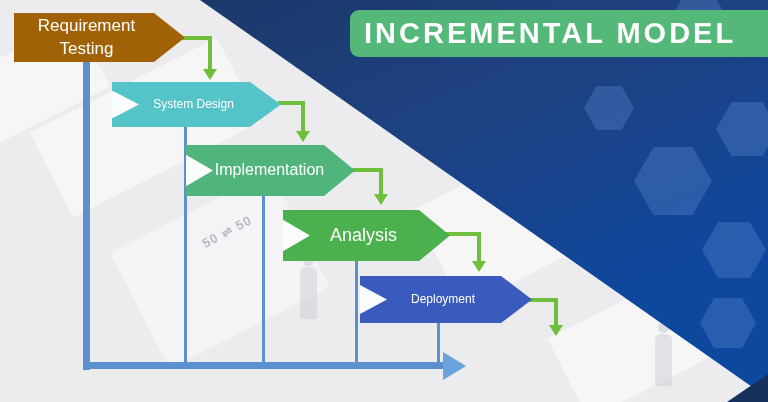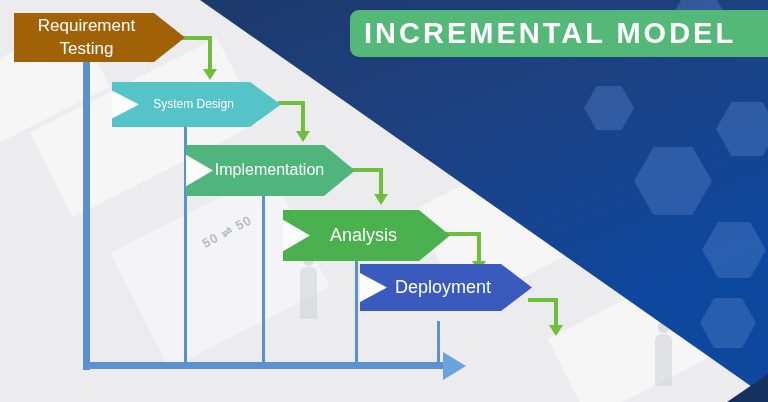--- a/index.html
+++ b/index.html
@@ -46,21 +46,21 @@
   .banner{position:absolute;display:flex;align-items:center;justify-content:center;
           color:#fff;}
   .banner .lbl{text-align:center;line-height:1.3;}
   .tip{clip-path:polygon(0 0,calc(100% - 31px) 0,100% 50%,calc(100% - 31px) 100%,0 100%);}
   .notch{position:absolute;left:0;top:19%;height:62%;width:27px;background:#fbfcfc;
          clip-path:polygon(0 0,100% 50%,0 100%);}
   .step1{left:14px;top:13px;width:171px;height:49px;font-size:17px;padding-right:26px;box-sizing:border-box;}
   .step2{left:112px;top:82px;width:169px;height:45px;font-size:12px;padding-left:20px;padding-right:26px;box-sizing:border-box;}
   .step3{left:186px;top:145px;width:169px;height:51px;font-size:16px;padding-left:24px;padding-right:26px;box-sizing:border-box;}
   .step4{left:283px;top:210px;width:167px;height:51px;font-size:18px;padding-left:20px;padding-right:26px;box-sizing:border-box;}
-  .step5{left:360px;top:264px;width:172px;height:47px;font-size:18px;padding-left:20px;padding-right:26px;box-sizing:border-box;}
+  .step5{left:360px;top:276px;width:172px;height:47px;font-size:12px;padding-left:20px;padding-right:26px;box-sizing:border-box;}
   .step6{left:452px;top:340px;width:171px;height:54px;font-size:16px;padding-left:20px;padding-right:26px;box-sizing:border-box;}
 
   
   .gseg{position:absolute;background:#6fbe3c;}
   .ghead{position:absolute;width:0;height:0;border-left:7px solid transparent;
          border-right:7px solid transparent;border-top:11px solid #6fbe3c;}
   .c1h{left:180px;top:36px;width:32px;height:4px;}  .c1v{left:208px;top:36px;width:4px;height:35px;}  .c1a{left:203px;top:69px;}
   .c2h{left:278px;top:101px;width:27px;height:4px;} .c2v{left:301px;top:101px;width:4px;height:32px;} .c2a{left:296px;top:131px;}
   .c3h{left:351px;top:168px;width:32px;height:4px;} .c3v{left:379px;top:168px;width:4px;height:27px;} .c3a{left:374px;top:194px;}
   .c4h{left:446px;top:232px;width:35px;height:4px;} .c4v{left:477px;top:232px;width:4px;height:31px;} .c4a{left:472px;top:261px;}

